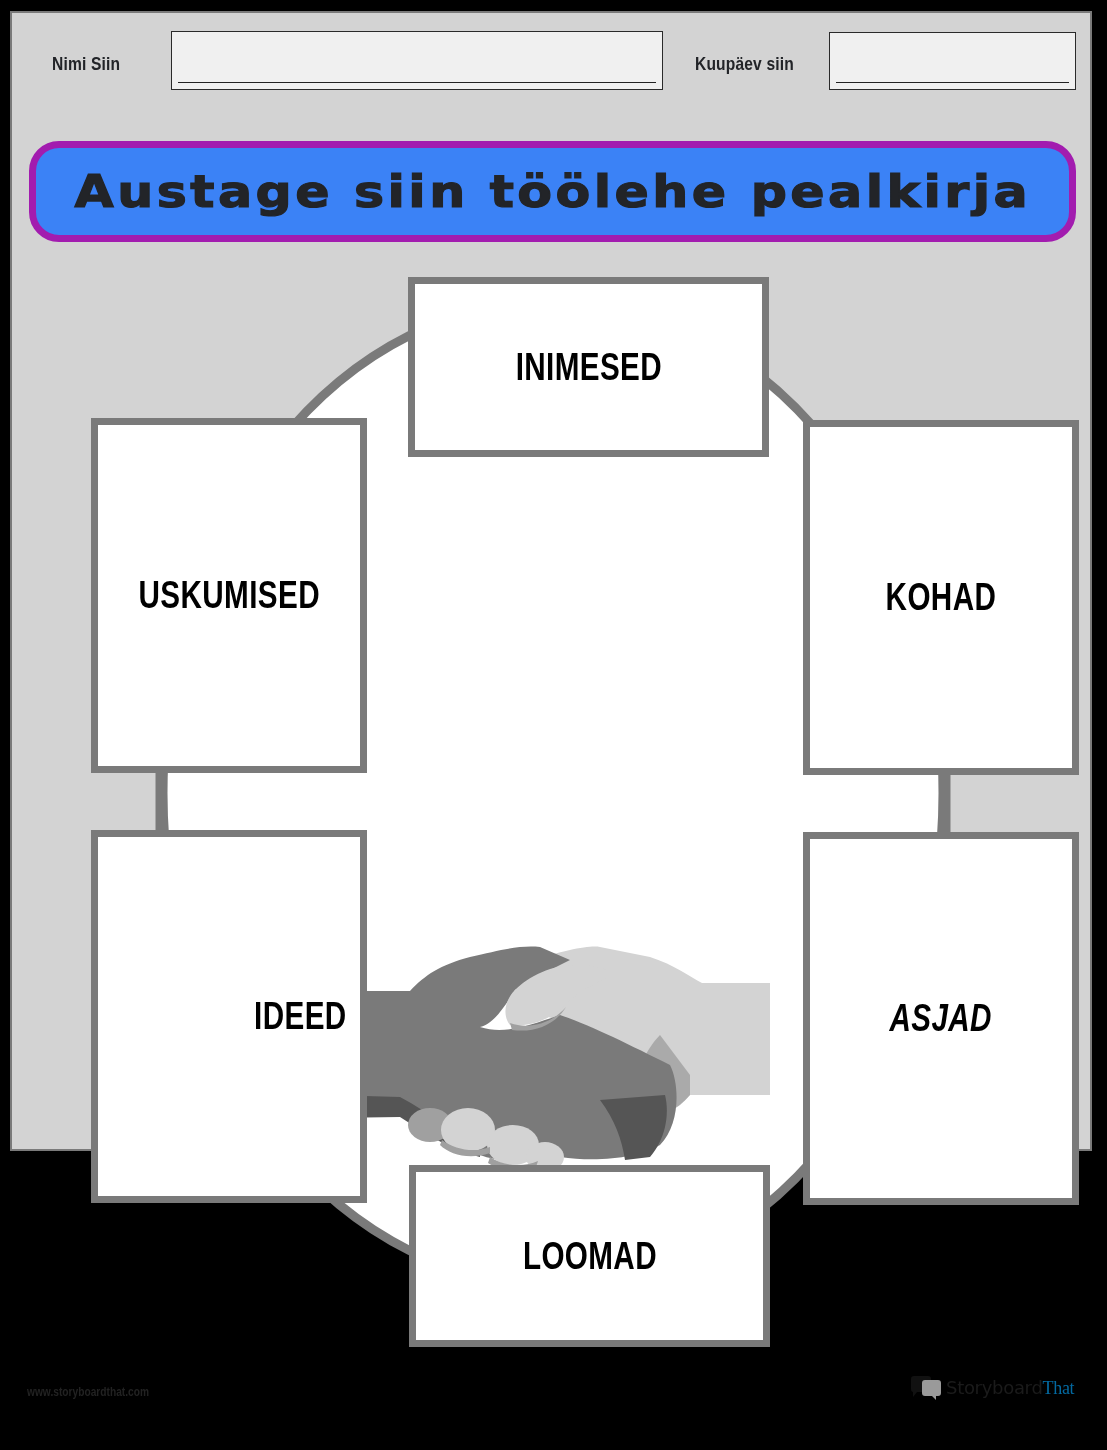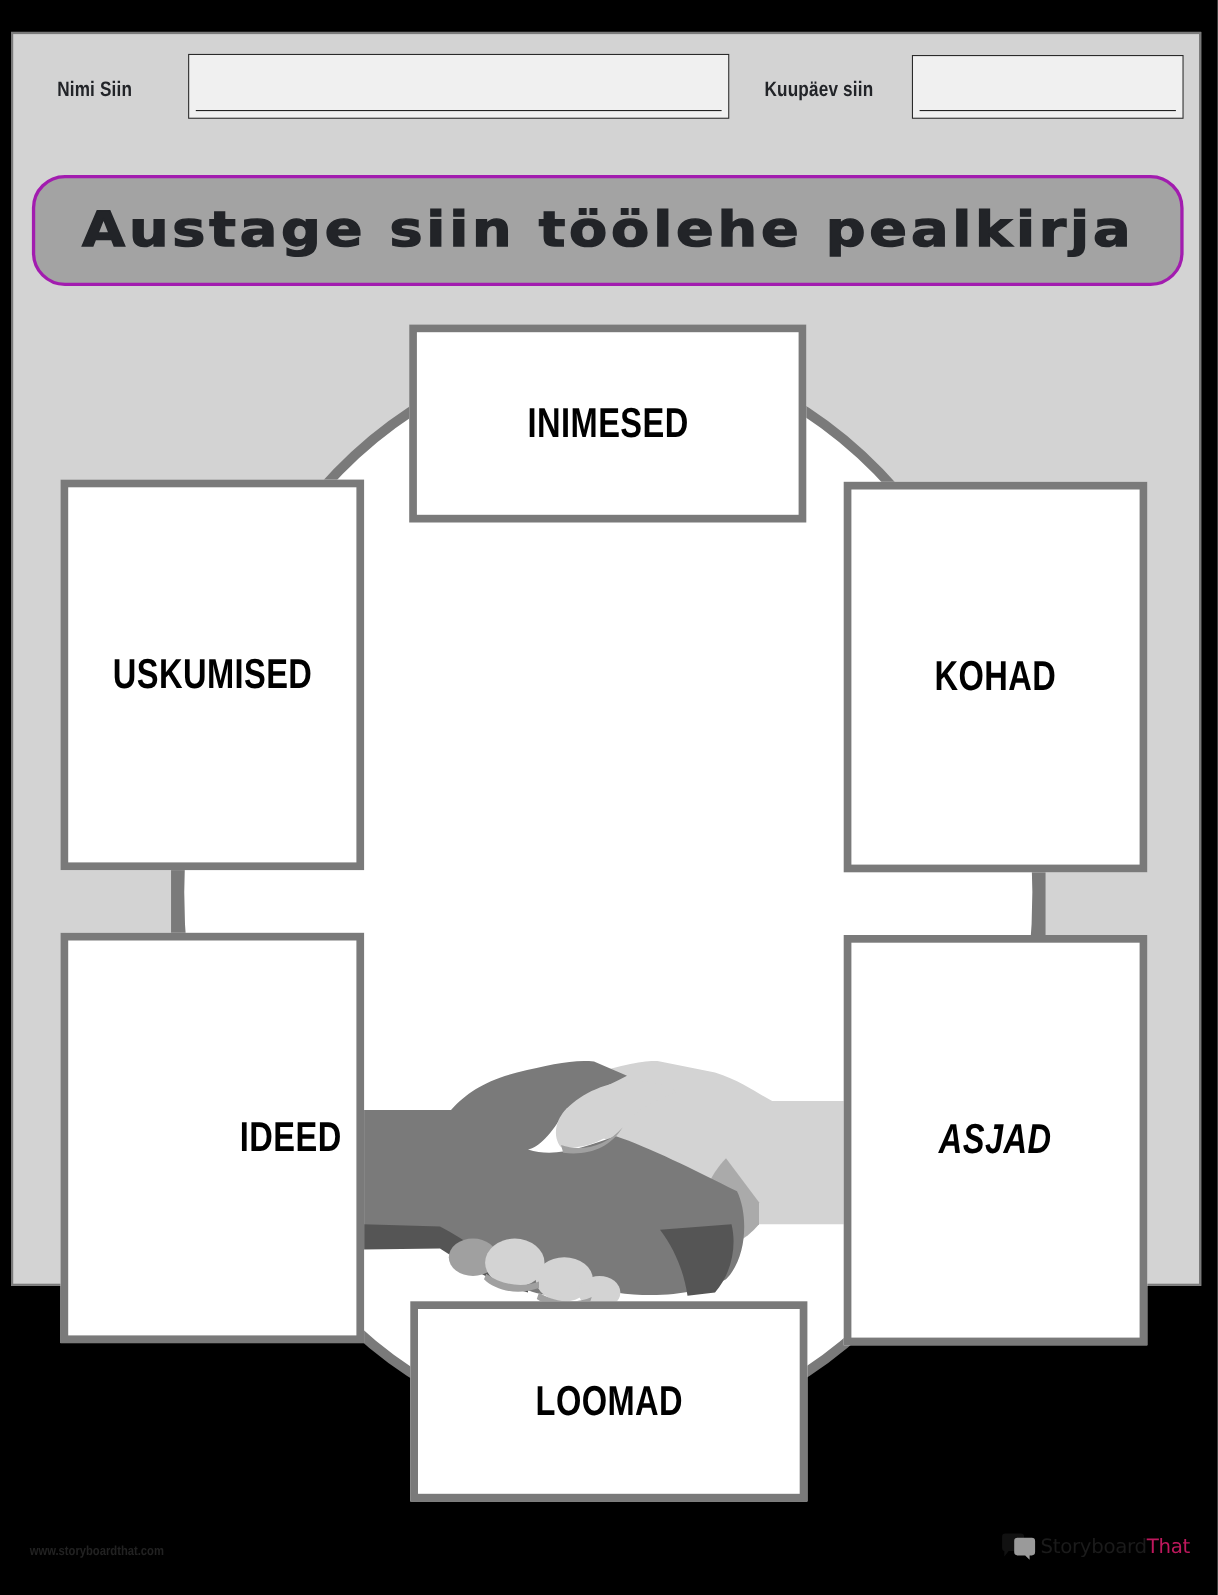--- a/index.html
+++ b/index.html
@@ -2,68 +2,68 @@
 <html><head>
   <meta charset="utf-8">
   <style>
     html, body { margin: 0; padding: 0; }
     body {
       width: 1107px; height: 1450px; background: #000000;
       position: relative; overflow: hidden;
       font-family: "Liberation Sans", sans-serif;
     }
     .page {
-      position: absolute; left: 10px; top: 29px; width: 1082px; height: 1140px;
+      position: absolute; left: 10px; top: 11px; width: 1082px; height: 1140px;
       background: #d3d3d3; border: 2px solid #7a7a7a; box-sizing: border-box;
     }
     .abs { position: absolute; }
     .label {
       font-family: "Liberation Sans", sans-serif; font-weight: bold;
       font-size: 19px; color: #222428; transform: scaleX(0.82); transform-origin: left center;
       letter-spacing: 0.2px;
     }
     .field {
       background: #f0f0f0; border: 1.5px solid #2a2a2a; box-sizing: border-box;
     }
     .field .line {
       position: absolute; left: 6px; right: 6px; bottom: 6px; height: 1.5px; background: #222;
     }
     .title-box {
-      background: #a3a3a3; border: 3px solid #a21caf; border-radius: 30px; box-sizing: border-box;
+      background: #3b82f6; border: 7px solid #a21caf; border-radius: 30px; box-sizing: border-box;
       display: flex; align-items: center; justify-content: center;
     }
     .title-text {
       font-family: "DejaVu Sans", sans-serif; font-weight: bold; font-size: 44px;
       color: #222428; letter-spacing: 3px; transform: scaleX(1.15);
       -webkit-text-stroke: 1.2px #222428;
     }
     .box {
       background: #ffffff; border: 7px solid #7a7a7a; box-sizing: border-box;
-      display: flex; align-items: center; justify-content: center;
+      display: flex; align-items: center; justify-content: center; margin-left: 36px;
     }
     .box-label {
       font-family: "Liberation Sans", sans-serif; font-weight: bold;
       font-size: 38px; color: #000; transform: scaleX(0.78); letter-spacing: 0.5px;
     }
     .center-box {
       background: #ffffff; border: 7px solid #d3d3d3; box-sizing: border-box;
     }
     .center-text {
       position: absolute; left: 0; right: 0; top: 222px; text-align: center;
       font-family: "Liberation Sans", sans-serif; font-weight: bold; font-size: 18px; color: #222428;
       transform: scaleX(0.82);
     }
     .footer-url {
       font-family: "Liberation Sans", sans-serif; font-weight: bold; font-size: 12px; color: #222;
       transform: scaleX(0.85); transform-origin: left center;
     }
     .brand {
       font-family: "DejaVu Sans", sans-serif; font-size: 18px; color: #1b1b1b; letter-spacing: -0.3px;
     }
-    .brand .that { color: #be185d; }
+    .brand .that { color: #0369a1; font-family: Liberation Serif, serif; }
   </style>
 </head>
 <body>
 
 <div class="page">
 
   <div class="abs label" style="left:40px; top:40px;">Nimi Siin</div>
   <div class="abs field" style="left:159px; top:18px; width:492px; height:59px;">
     <div class="line"></div>
   </div>

